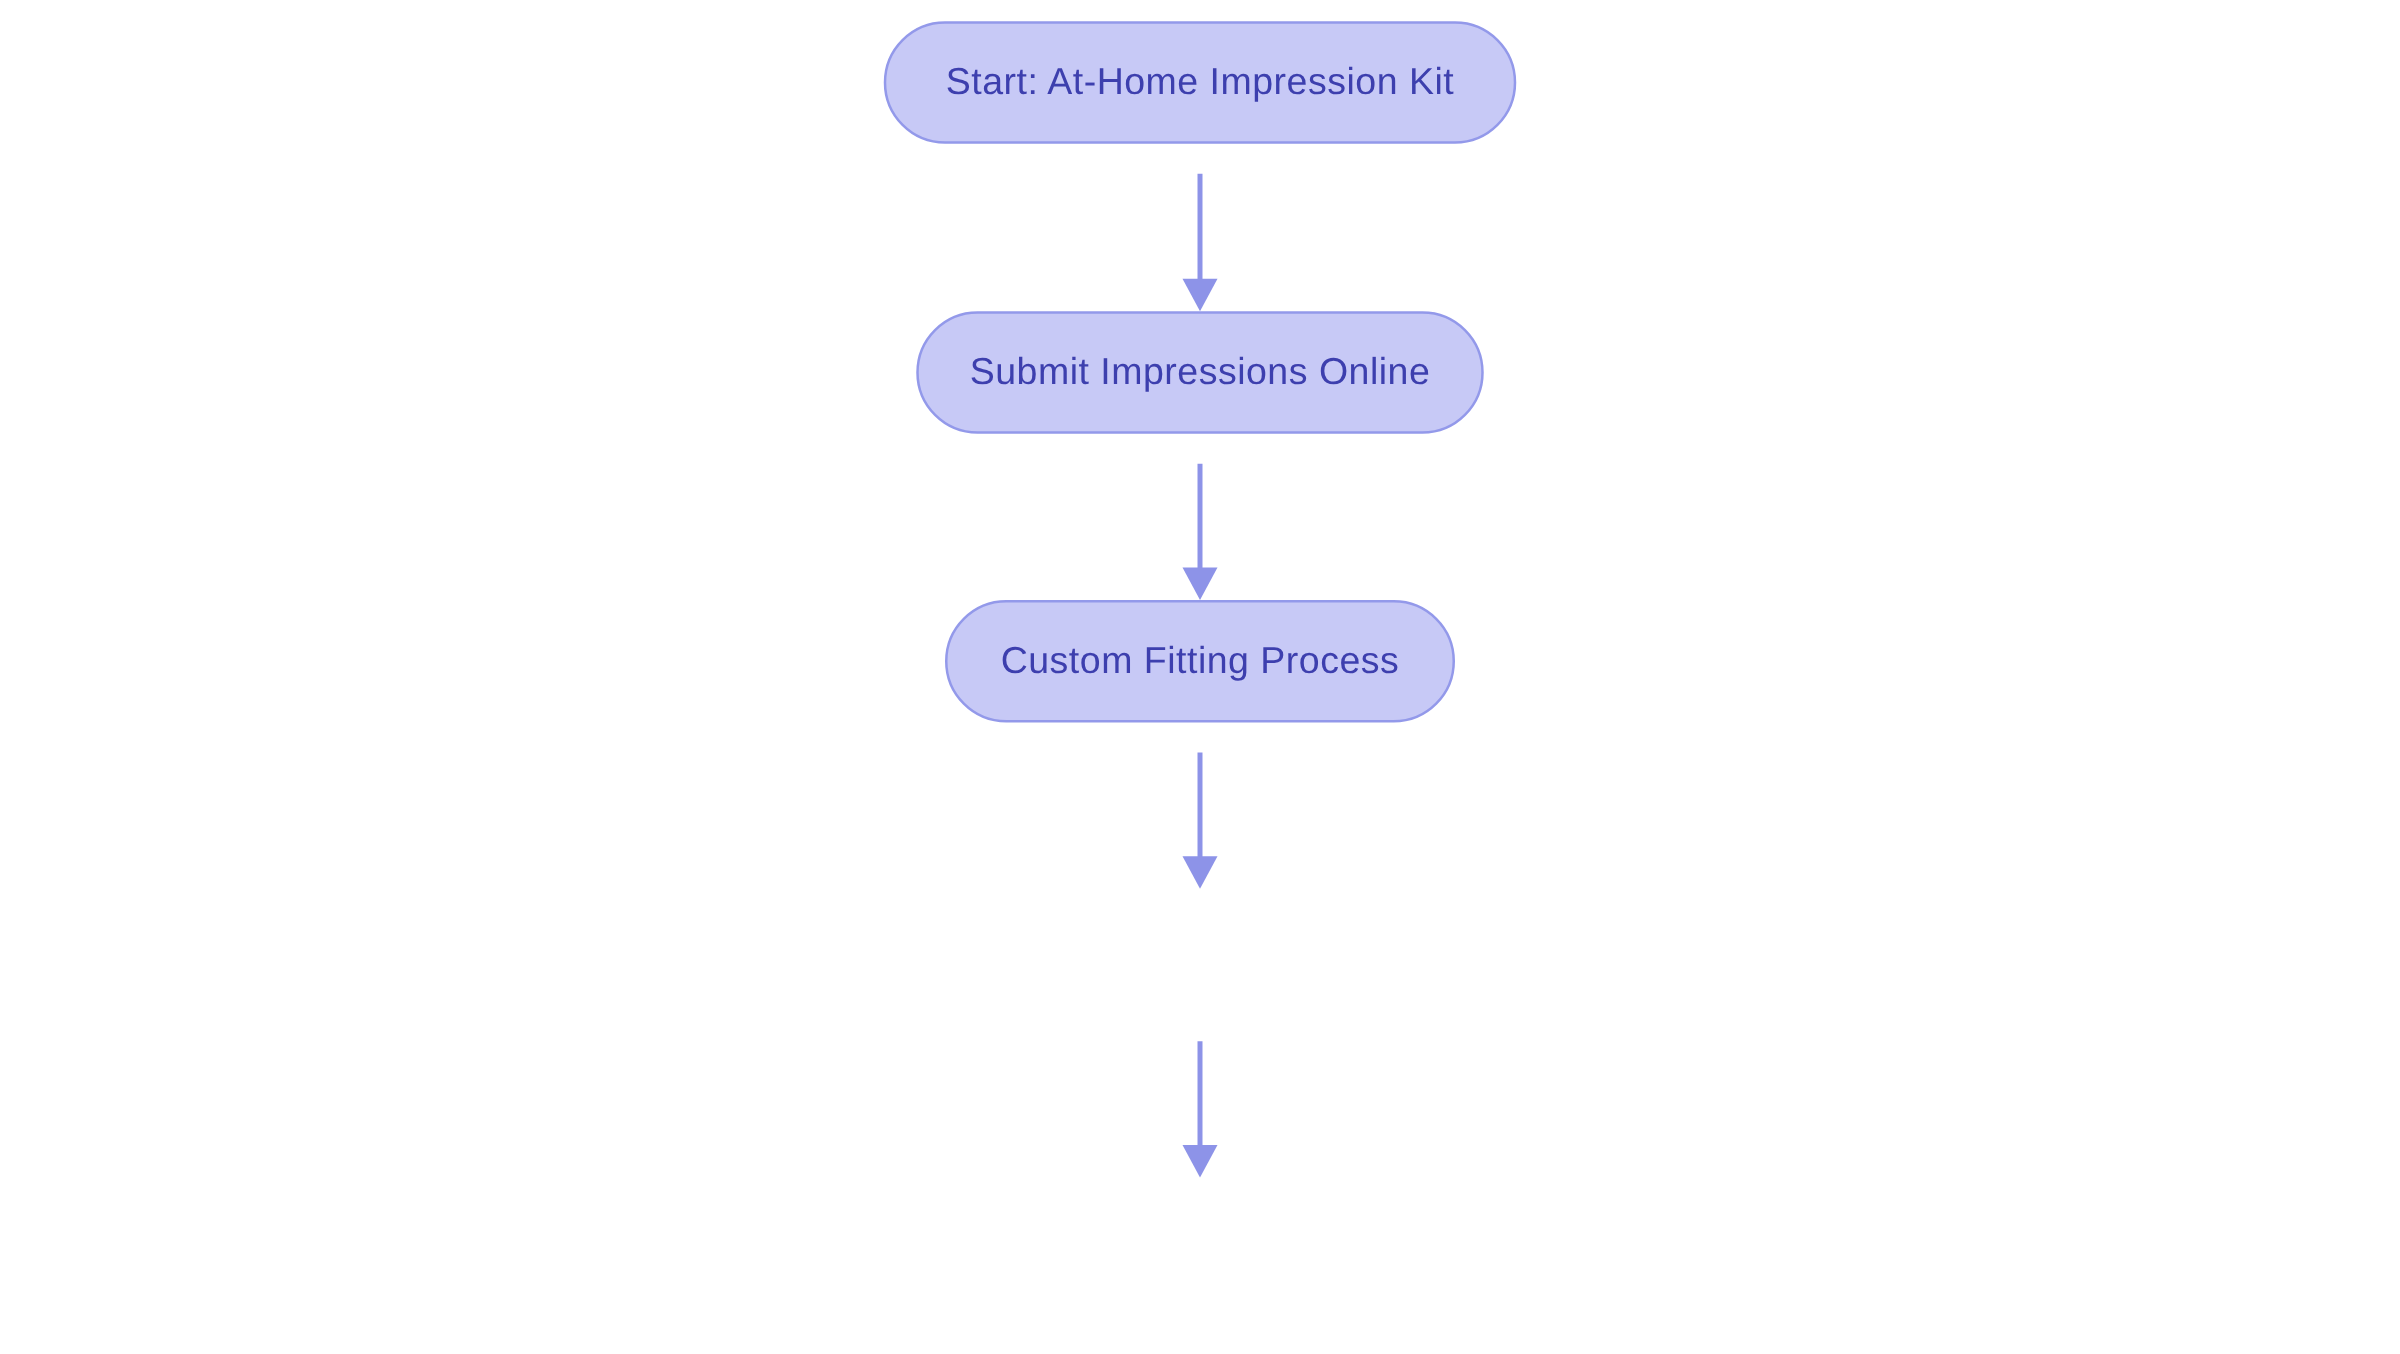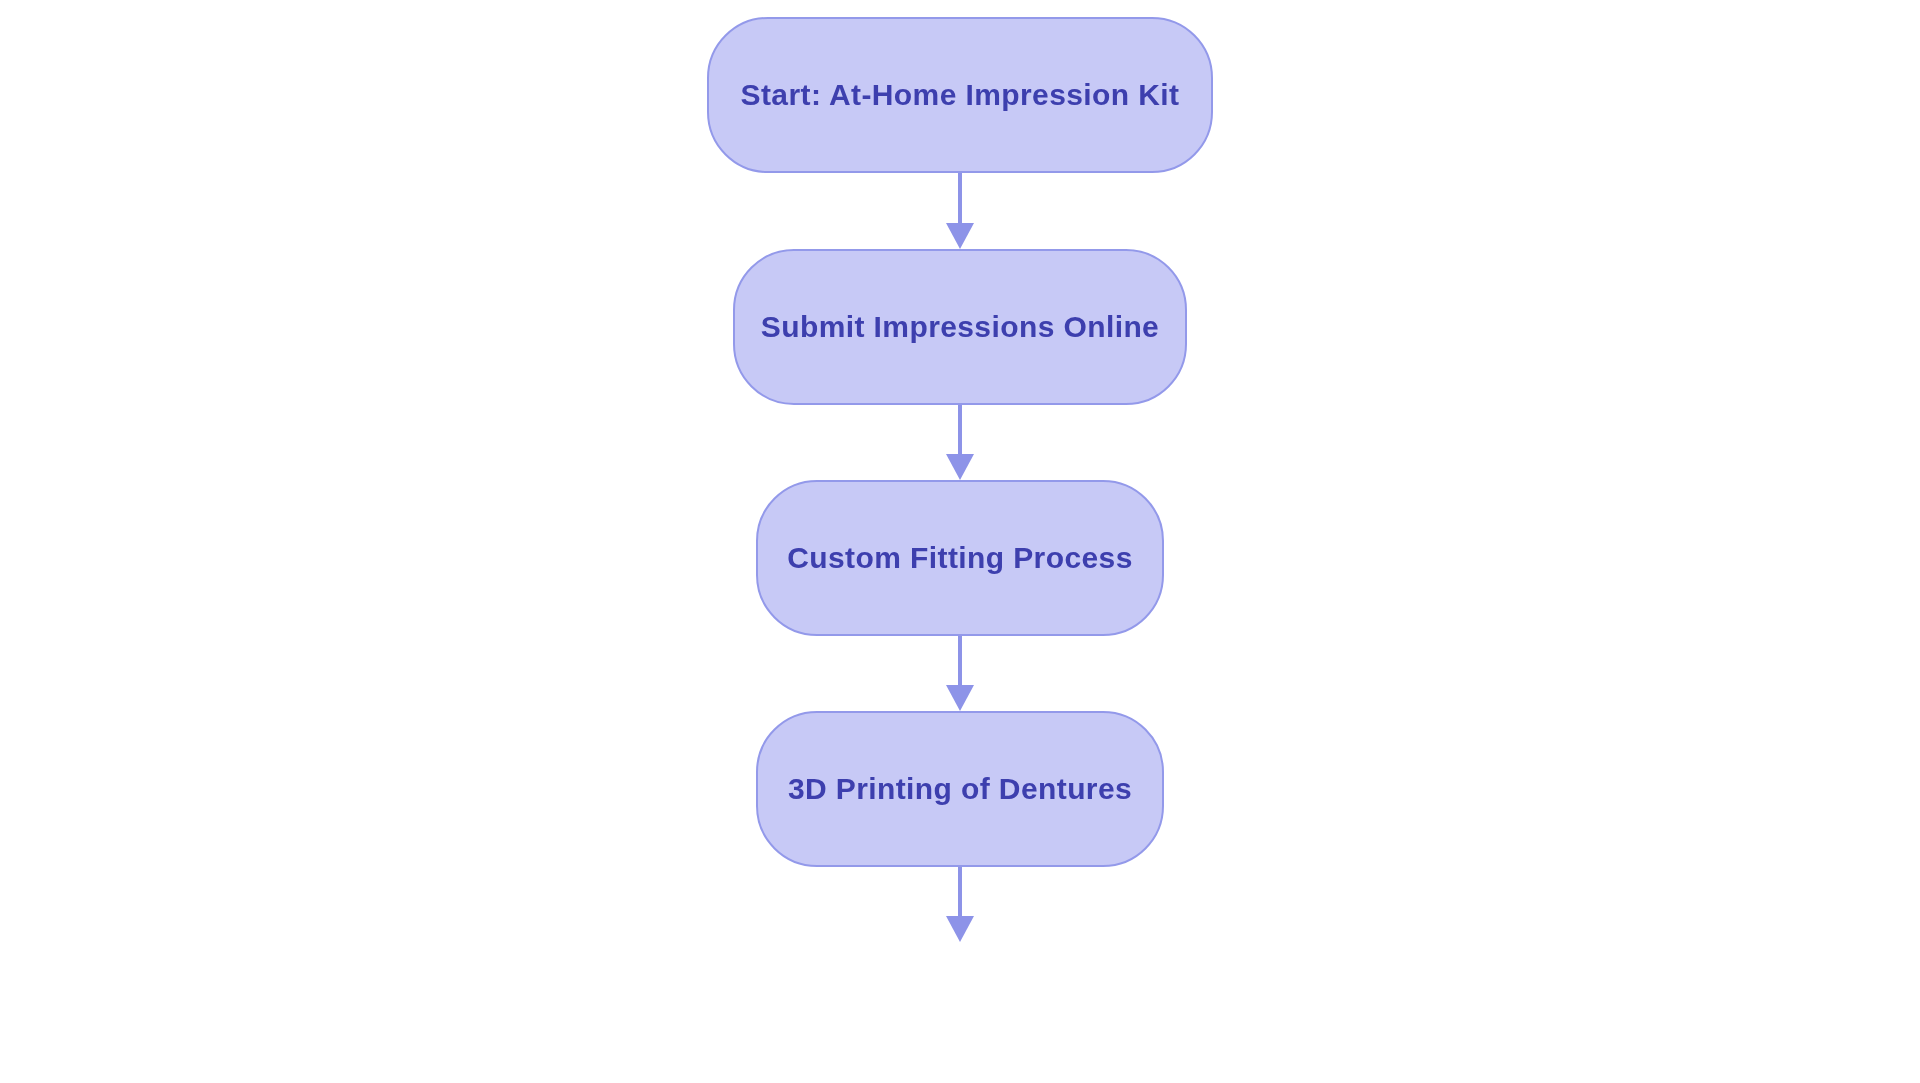--- a/index.html
+++ b/index.html
@@ -14,30 +14,30 @@
   .canvas {
     position: relative;
     width: 1920px;
     height: 1083px;
     background: var(--background);
     overflow: hidden;
     font-family: "Liberation Sans", "DejaVu Sans", sans-serif;
   }
   .node {
     position: absolute;
-    height: 156px;
+    height: 98px;
     border-radius: 61px;
     background: var(--node-fill);
     border: 2px solid var(--node-border);
     color: var(--text);
     display: flex;
     align-items: center;
     justify-content: center;
     font-size: 30px;
-    font-weight: 700;
+    font-weight: 400;
     letter-spacing: 0.4px;
     white-space: nowrap;
   }
   .node-1 { left: 707px;  top: 17px;  width: 506px; }
   .node-2 { left: 733px;  top: 249px; width: 454px; }
   .node-3 { left: 756px;  top: 480px; width: 408px; }
   .node-4 { left: 756px;  top: 711px; width: 408px; }
   .node-5 { left: 655px;  top: 942px; width: 610px; }
   .arrow-layer {
     position: absolute;
@@ -78,18 +78,15 @@
   </div>
 
   <div class="node node-3">
     <span>Custom Fitting Process</span>
   </div>
 
   <div class="node node-2">
     <span>Submit Impressions Online</span>
   </div>
 
-  <div class="node node-4">
-    <span>3D Printing of Dentures</span>
-  </div>
 
 
 </div>
 
 </body></html>

